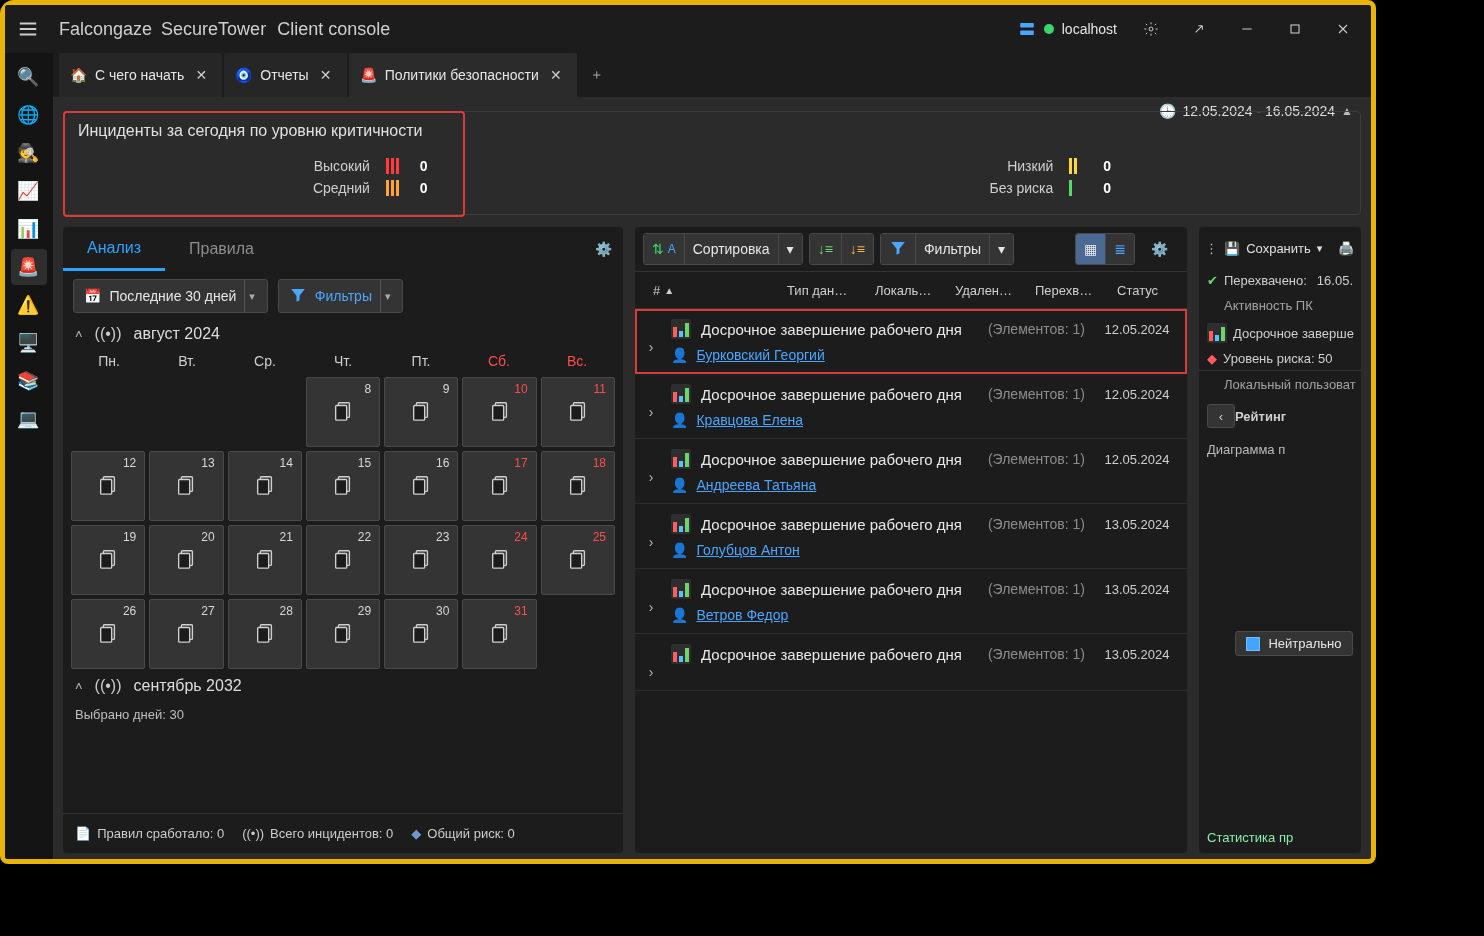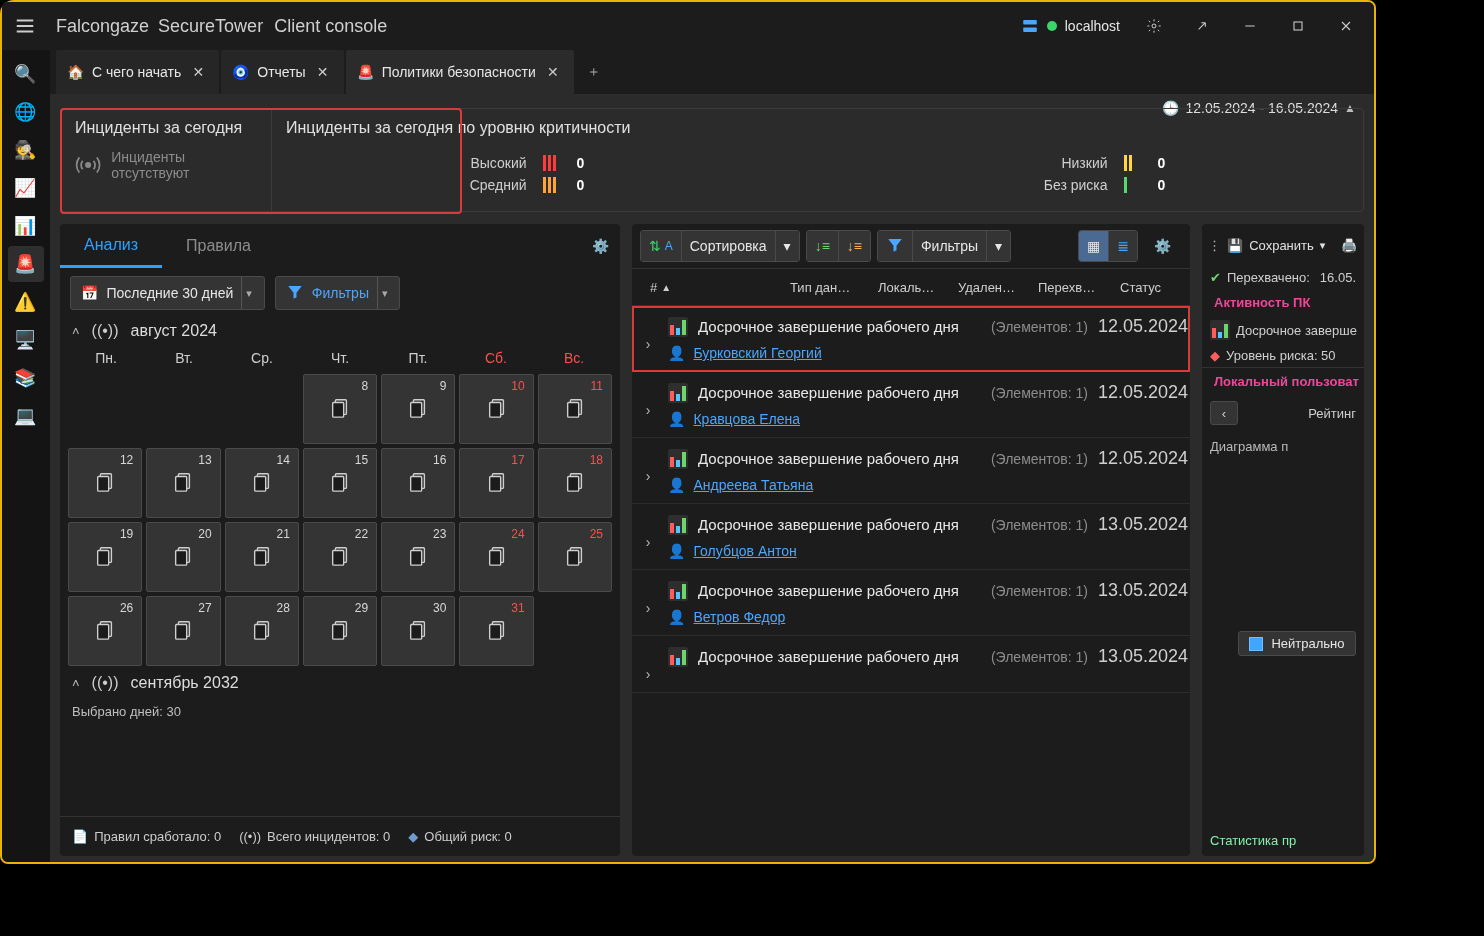--- a/index.html
+++ b/index.html
@@ -25,21 +25,21 @@
     width:1484px; height:936px;
     background:#000;
     font-family:"Segoe UI",Arial,sans-serif;
     font-size:14px; color:var(--text);
     overflow:hidden;
     border-radius:14px;
   }
   .app{
     width:1376px; height:864px;
     background:var(--bg0);
-    border:2px solid #eab308; border-radius:8px;
+    border:5px solid #eab308; border-radius:8px;
     overflow:hidden; position:relative;
     display:flex; flex-direction:column;
   }
   
   .titlebar{
     height:48px; display:flex; align-items:center;
     padding:0 8px 0 0; background:var(--bg0); gap:8px;
   }
   .hamburger{width:46px;height:48px;display:flex;align-items:center;justify-content:center;cursor:pointer;}
   .hamburger svg{width:22px;height:22px;}
@@ -132,36 +132,36 @@
   .colh.ch-date{width:82px;}
   .colh.ch-status{width:72px;}
   .inc-list{flex:1;overflow:auto;}
   .inc-item{border-bottom:1px solid #2c2c2c;padding:10px 8px 10px 4px;display:flex;align-items:flex-start;gap:8px;position:relative;}
   .inc-item.hl{outline:2px solid var(--hl-red);outline-offset:-2px;}
   .inc-expand{width:24px;display:flex;align-items:center;justify-content:center;color:#bbb;padding-top:20px;cursor:pointer;}
   .inc-body{flex:1;display:flex;flex-direction:column;gap:8px;}
   .inc-line1{display:flex;align-items:center;gap:10px;}
   .inc-line1 .title{font-size:15px;color:#e8e8e8;}
   .inc-line1 .elems{color:var(--muted);font-size:14px;margin-left:auto;}
-  .inc-line1 .date{color:#cfcfcf;font-size:18px;width:84px;text-align:center;}
+  .inc-line1 .date{color:#cfcfcf;font-size:13px;width:84px;text-align:center;}
   .inc-line2{display:flex;align-items:center;gap:8px;}
   .inc-line2 .usr{color:var(--link);text-decoration:underline;cursor:pointer;}
   .badge-chart{width:20px;height:20px;background:#2e2e2e;border-radius:2px;display:flex;align-items:flex-end;gap:2px;padding:2px;}
   .badge-chart span{width:4px;display:block;}
   .badge-chart span:nth-child(1){height:60%;background:#ff5d5d;}
   .badge-chart span:nth-child(2){height:40%;background:#56c2ff;}
   .badge-chart span:nth-child(3){height:90%;background:#6cd66c;}
   .usr-ico{color:#56a8ff;}
   
   .panel.details{width:162px;font-size:13px;}
   .dt-toolbar{display:flex;align-items:center;height:42px;padding:0 6px;gap:6px;}
   .dt-toolbar .more{color:#bbb;cursor:pointer;}
   .dt-toolbar .save{display:flex;align-items:center;gap:6px;color:#e0e0e0;cursor:pointer;}
   .dt-row{display:flex;align-items:center;gap:6px;padding:4px 8px;color:#cfcfcf;white-space:nowrap;overflow:hidden;}
-  .dt-head{font-weight:700;color:#ec4899;padding:6px 12px;white-space:nowrap;overflow:hidden;}
+  .dt-head{font-weight:400;color:#a3a3a3;padding:6px 25px;white-space:nowrap;overflow:hidden;}
   .dt-section{border-top:1px solid #333;}
   .dt-pager{display:flex;align-items:center;justify-content:space-between;padding:6px 8px;color:#cfcfcf;}
   .dt-pager .pg{background:var(--bg3);border:1px solid var(--border);border-radius:3px;width:28px;height:24px;display:flex;align-items:center;justify-content:center;cursor:pointer;}
   .dt-body{flex:1;display:flex;flex-direction:column;align-items:stretch;}
   .dt-chartzone{flex:1;display:flex;align-items:center;justify-content:center;padding-left:28px;}
   .legend{display:flex;align-items:center;gap:8px;background:var(--bg3);border:1px solid var(--border);padding:4px 10px;border-radius:3px;margin:0 auto;}
   .legend .sw{width:14px;height:14px;background:#42a5ff;border:1px solid #6cc0ff;}
   .dt-foot{color:#86efac;padding:8px;white-space:nowrap;overflow:hidden;}
   .dt-diagram{color:#bababa;padding:8px;white-space:nowrap;}
   a.linklike{color:var(--link);text-decoration:underline;cursor:pointer;}
@@ -281,30 +281,20 @@
 
       <div class="content">
         <div class="daterange">
           <span class="ico">🕒</span>
           <span>12.05.2024 - 16.05.2024</span>
           <span class="chev">▲</span>
         </div>
 
         <div class="metricsbar">
           <div class="redbox"></div>
-          <div class="mb-cell c1">
-            <h4>Инциденты за сегодня</h4>
-            <div class="mb-sub">
-              <svg class="bigicon" viewBox="0 0 24 24" fill="none" stroke="#888" stroke-width="1.6">
-                  <circle cx="12" cy="12" r="2" fill="#888"></circle>
-                  <path d="M7 8a7 7 0 000 8M17 8a7 7 0 010 8M4 5a11 11 0 000 14M20 5a11 11 0 010 14"></path>
-                </svg>
-              <span>Инциденты отсутствуют</span>
-            </div>
-          </div>
           <div class="mb-cell c3 small">
             <h4>Инциденты за сегодня по уровню критичности</h4>
             <div class="critgrid">
               <span class="lbl">Высокий</span>
               <span class="bars b-red">
                   <span></span>
                   <span></span>
                   <span></span>
                 </span>
               <span class="val">0</span>
@@ -771,21 +761,21 @@
               <span>Досрочное заверше</span>
             </div>
             <div class="dt-row">
               <span style="color:#ff5d5d;">◆</span>
               <span>Уровень риска:  50</span>
             </div>
             <div class="dt-section"></div>
             <div class="dt-head sel">Локальный пользоват</div>
             <div class="dt-pager">
               <span class="pg">‹</span>
-              <span style="flex:1;text-align:right;">Рейтинг</span>
+              <span style="flex:1;text-align:left;font-weight:bold;">Рейтинг</span>
             </div>
             <div class="dt-diagram">Диаграмма п</div>
             <div class="dt-body">
               <div class="dt-chartzone">
                 <div class="legend">
                   <span class="sw"></span>
                   <span>Нейтрально</span>
                 </div>
               </div>
               <div class="dt-foot">Статистика пр</div>

